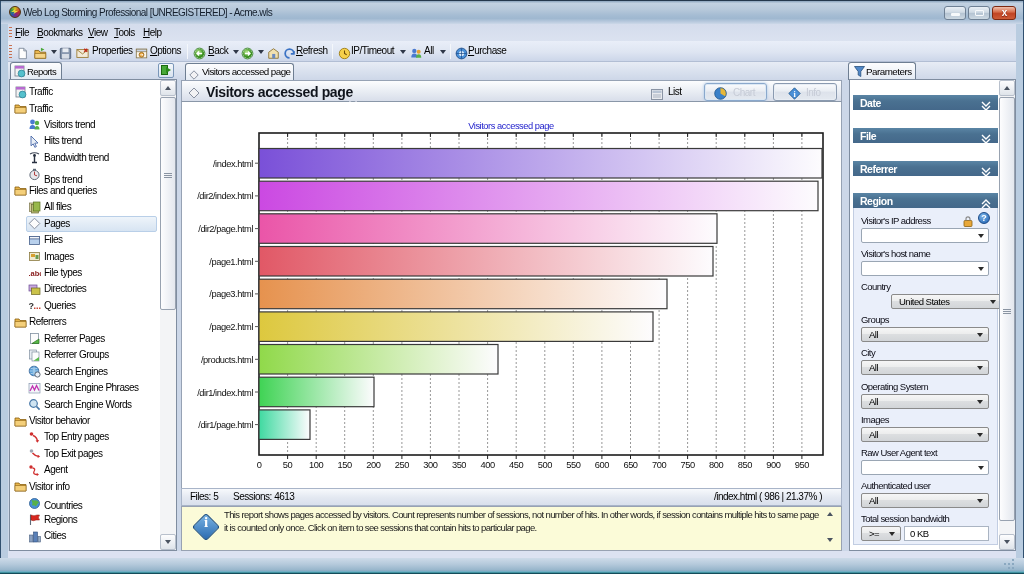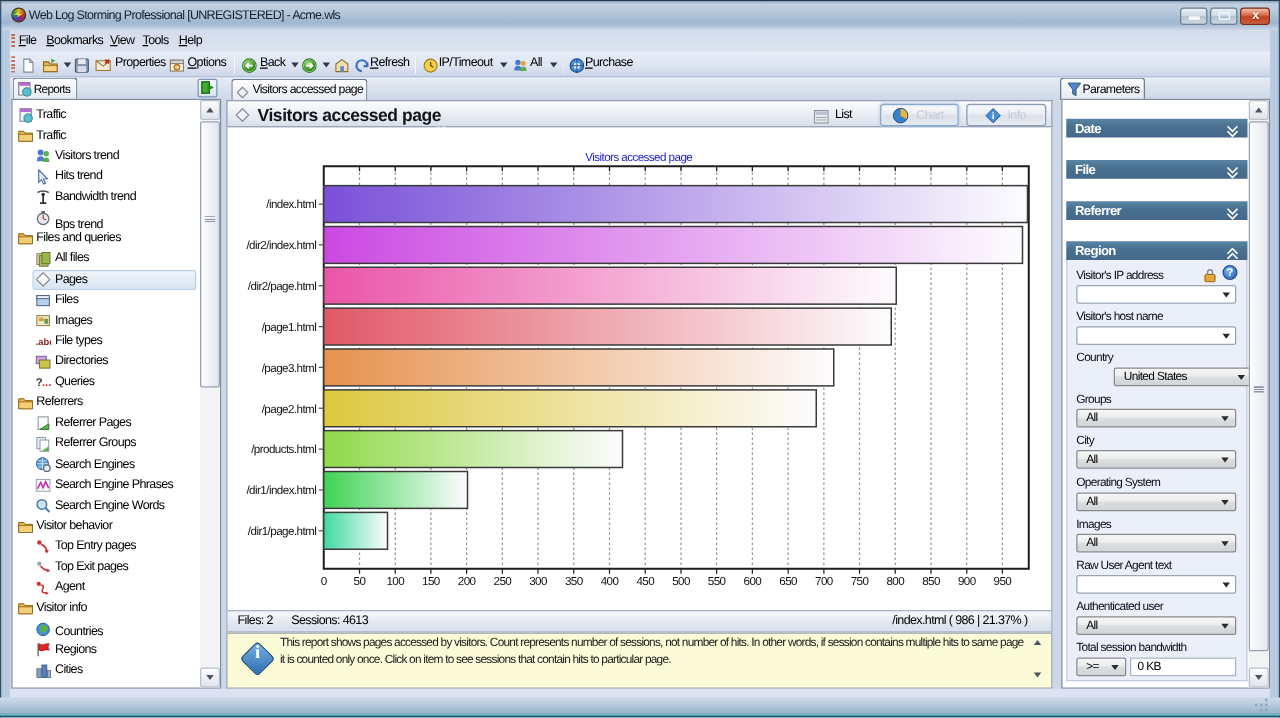--- a/index.html
+++ b/index.html
@@ -531,21 +531,21 @@
     <text x="420.9" y="366" text-anchor="middle" font-size="9.3" letter-spacing="-0.45" fill="#111">600</text>
     <text x="449.5" y="366" text-anchor="middle" font-size="9.3" letter-spacing="-0.45" fill="#111">650</text>
     <text x="478.1" y="366" text-anchor="middle" font-size="9.3" letter-spacing="-0.45" fill="#111">700</text>
     <text x="506.6" y="366" text-anchor="middle" font-size="9.3" letter-spacing="-0.45" fill="#111">750</text>
     <text x="535.2" y="366" text-anchor="middle" font-size="9.3" letter-spacing="-0.45" fill="#111">800</text>
     <text x="563.8" y="366" text-anchor="middle" font-size="9.3" letter-spacing="-0.45" fill="#111">850</text>
     <text x="592.4" y="366" text-anchor="middle" font-size="9.3" letter-spacing="-0.45" fill="#111">900</text>
     <text x="620.9" y="366" text-anchor="middle" font-size="9.3" letter-spacing="-0.45" fill="#111">950</text>
   </svg>
 <div class="abs" style="left:181px;top:488px;width:661px;height:18px;border:1px solid #a8b4c8;background:linear-gradient(180deg,#f7f9fc 0%,#e3e8f1 55%,#d9e0ec 100%)"></div>
-<div class="t" style="left:190px;top:491px">Files: 2</div>
+<div class="t" style="left:190px;top:491px">Files: 5</div>
 <div class="t" style="left:233px;top:491px">Sessions: 4613</div>
 <div class="t" style="left:822px;top:491px;transform:translateX(-100%)">/index.html ( 986 | 21.37% )</div>
 <div class="abs" style="left:181px;top:506px;width:661px;height:45px;border:1px solid #98a2b2;background:#fbfbd8"></div>
 <div class="abs" style="left:196px;top:517px;width:20px;height:20px;transform:rotate(45deg);background:linear-gradient(135deg,#7ab4e4 0%,#2a6ab0 100%);border:1.5px solid #184a80;border-radius:3px"></div>
 <div class="abs" style="left:196px;top:514px;width:20px;height:20px;color:#fff;font-family:'Liberation Serif';font-weight:bold;font-size:15px;text-align:center">i</div>
 <div class="t" style="left:224px;top:509px;font-size:9.5px;letter-spacing:-0.62px;color:#1a1a1a">This report shows pages accessed by visitors. Count represents number of sessions, not number of hits. In other words, if session contains multiple hits to same page</div>
 <div class="t" style="left:224px;top:522px;font-size:9.5px;letter-spacing:-0.62px;color:#1a1a1a">it is counted only once. Click on item to see sessions that contain hits to particular page.</div>
 <div class="abs" style="left:827px;top:512px;width:0;height:0;border-left:3.5px solid transparent;border-right:3.5px solid transparent;border-bottom:4.5px solid #4a5360"></div>
 <div class="abs" style="left:827px;top:538px;width:0;height:0;border-left:3.5px solid transparent;border-right:3.5px solid transparent;border-top:4.5px solid #4a5360"></div>
 <div class="abs" style="left:849px;top:62px;width:167px;height:18px;background:linear-gradient(180deg,#e7ecf5 0%,#cdd7e8 100%)"></div>

